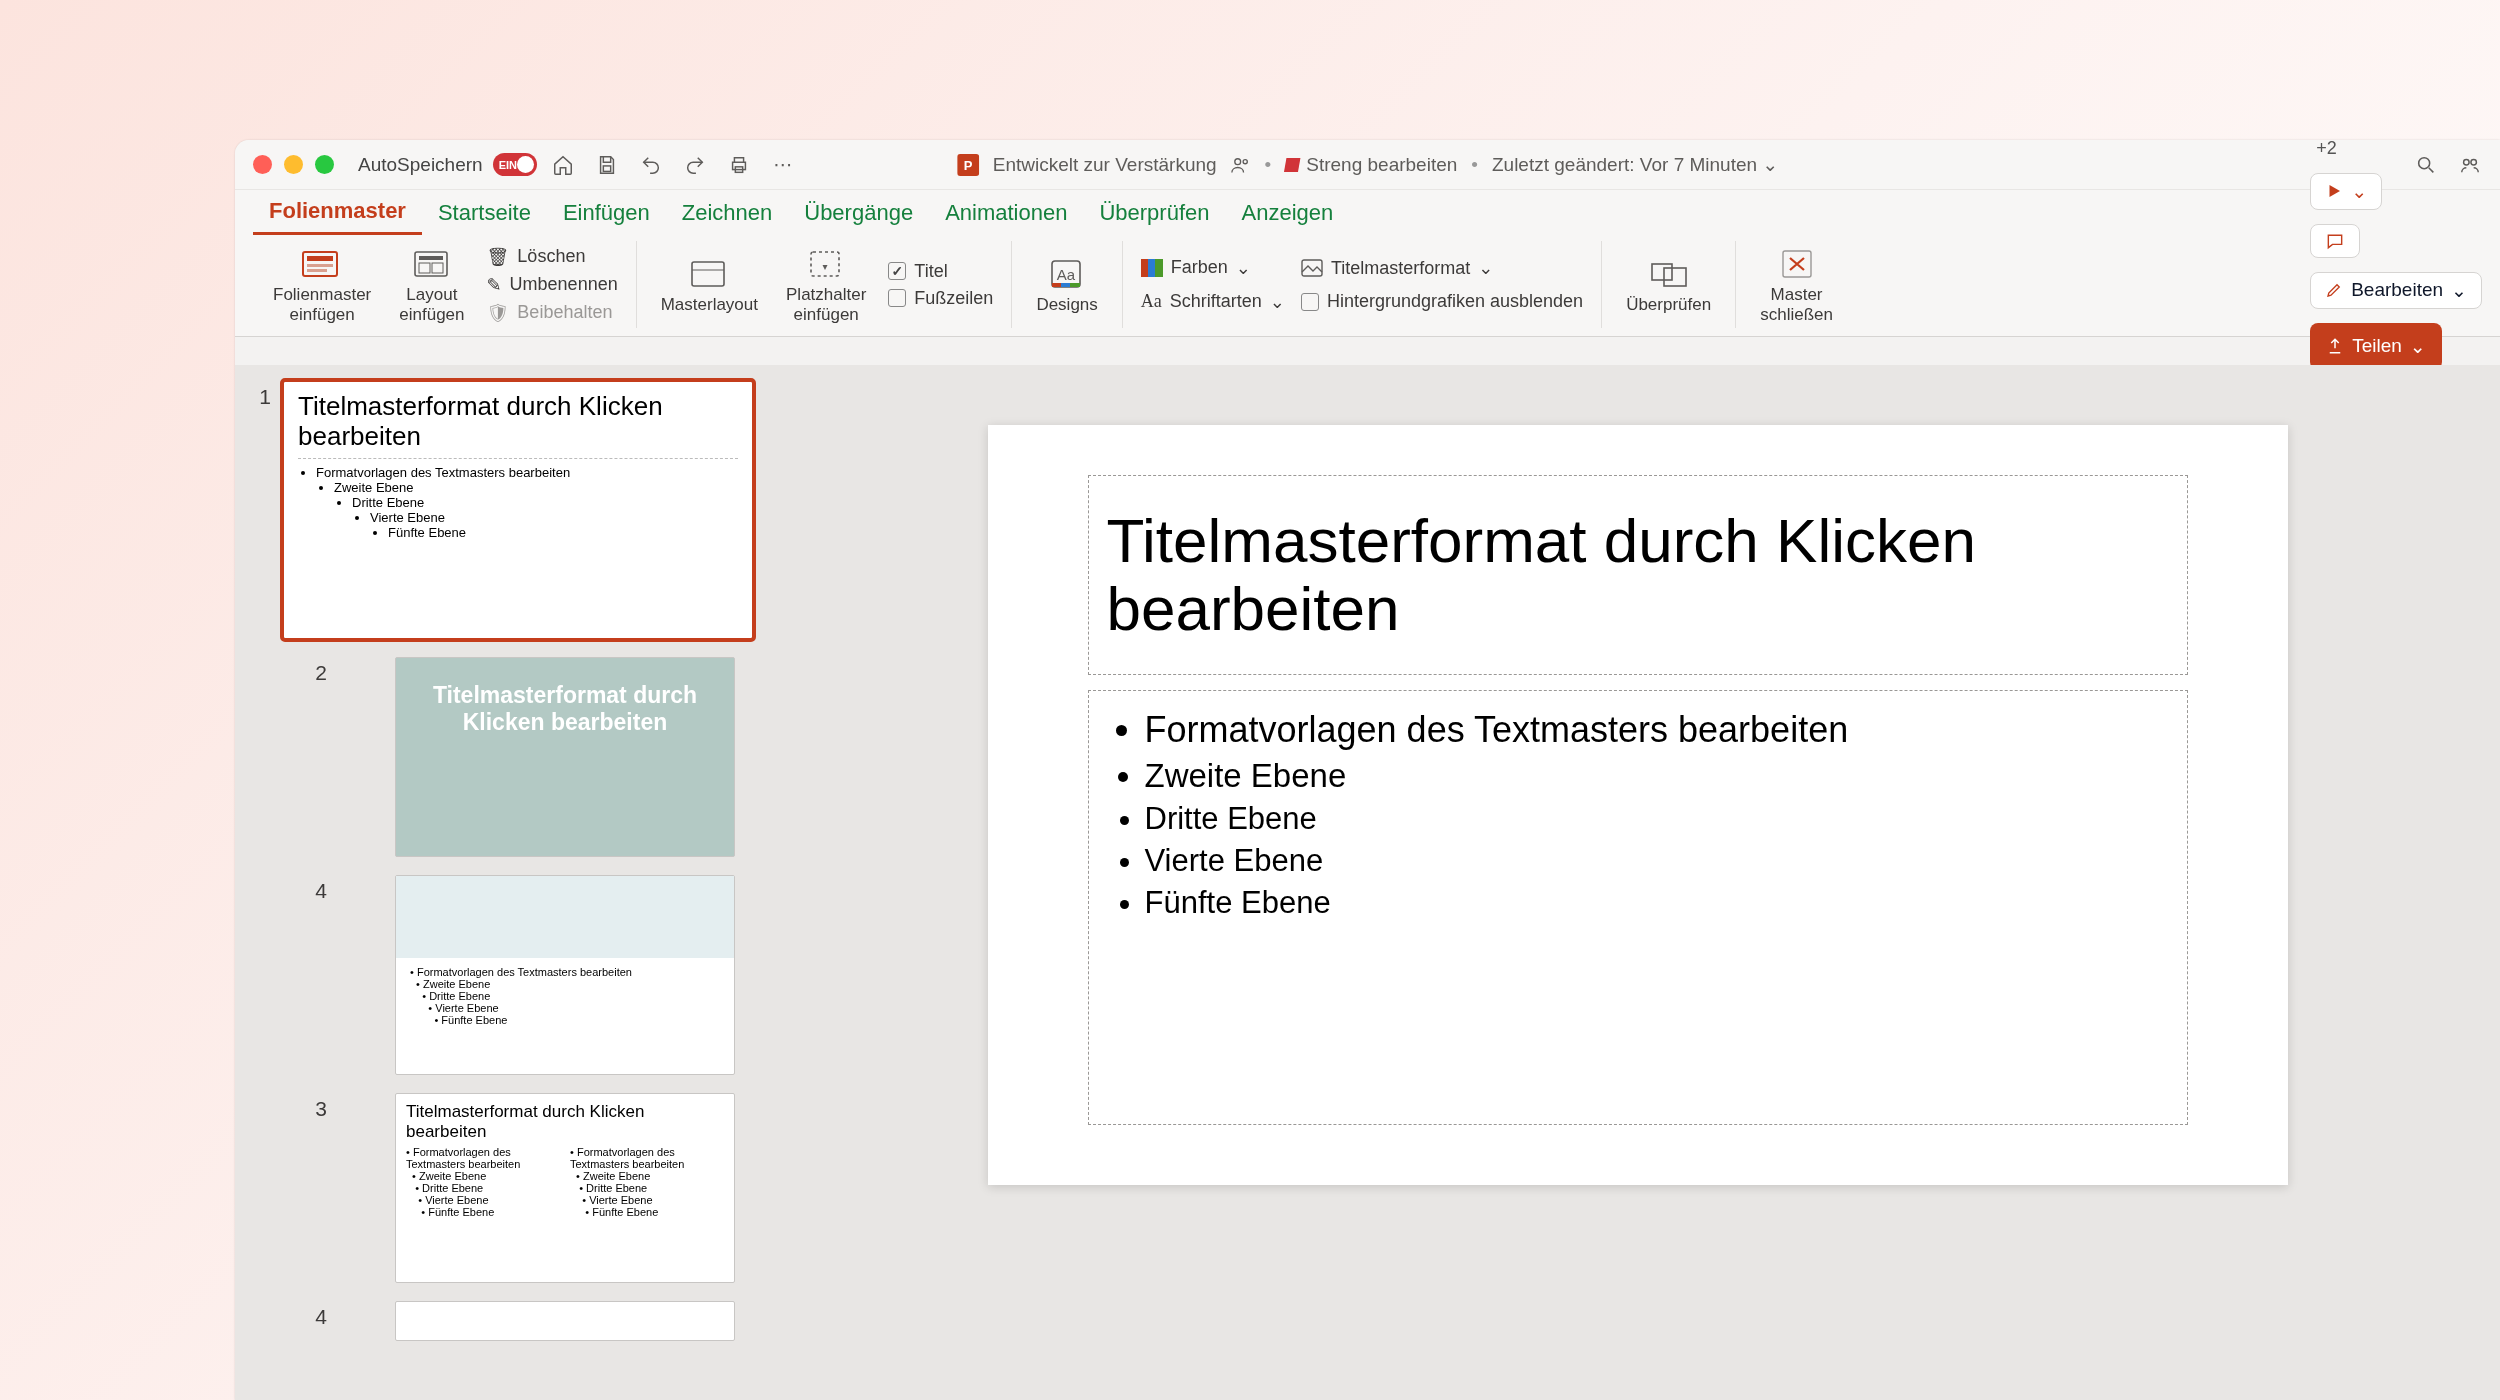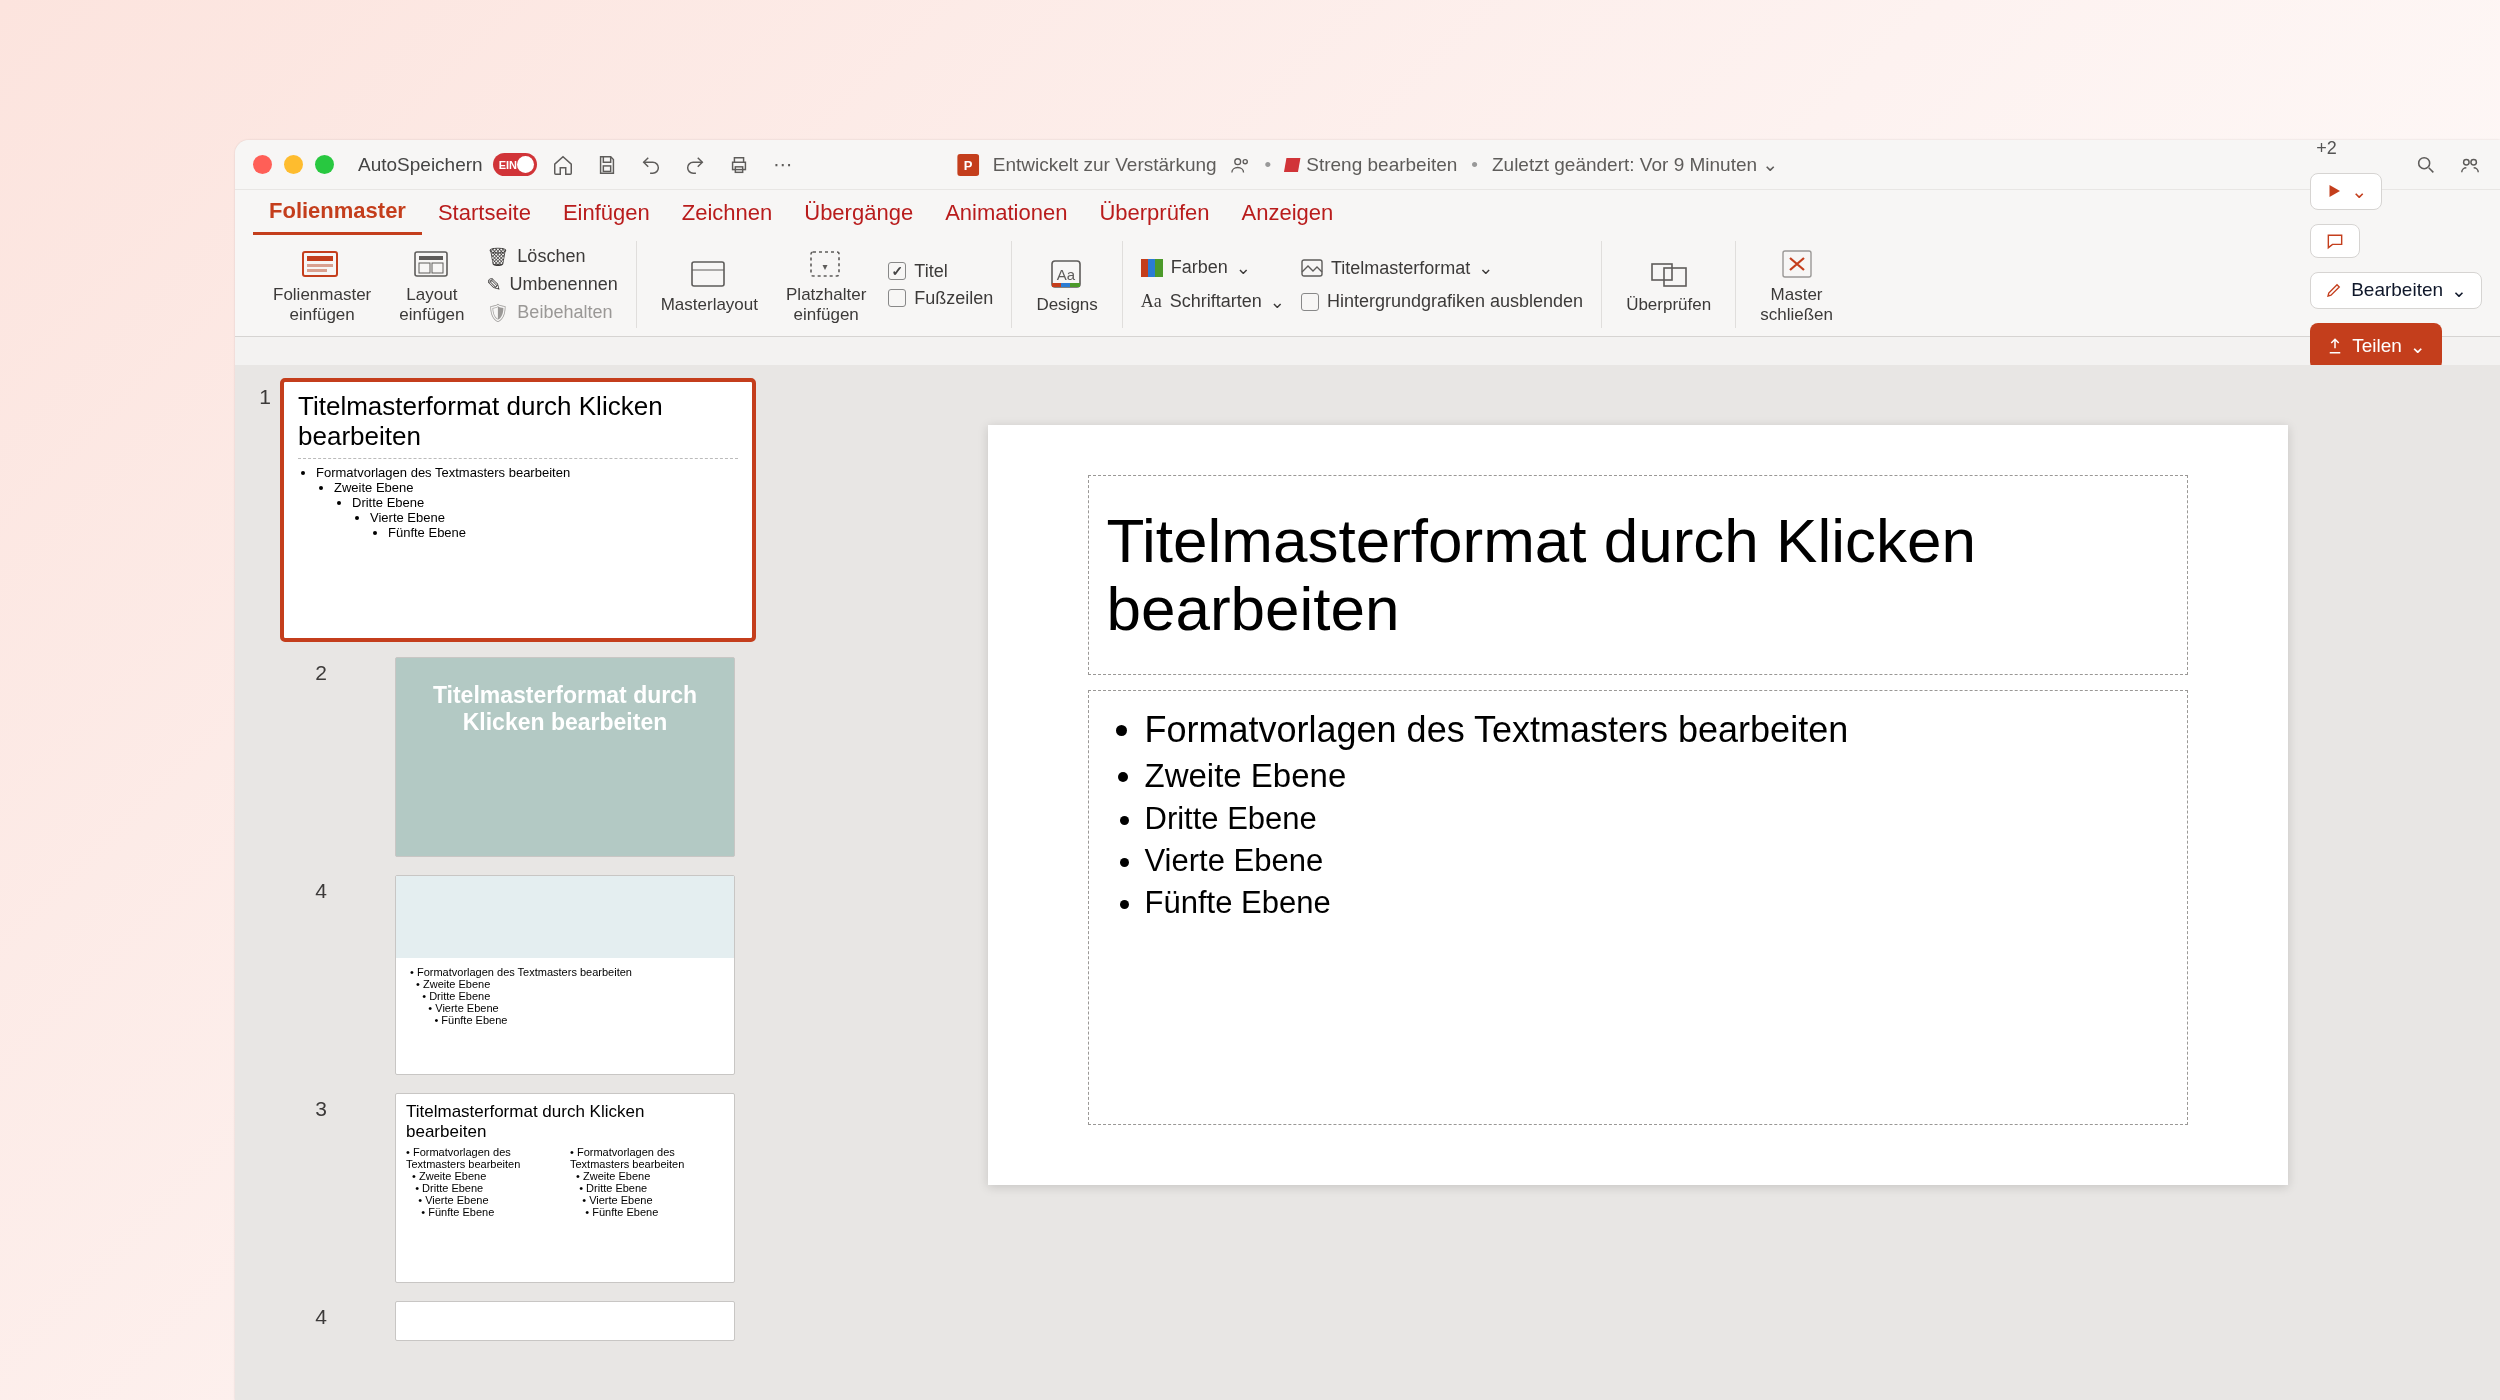--- a/index.html
+++ b/index.html
@@ -13,21 +13,21 @@
 .toggle { width: 44px; height: 23px; background: #d13438; border-radius: 12px; position: relative; display: inline-flex; align-items: center; padding: 0 6px; color: #fff; font-size: 11px; font-weight: 600; }
 .toggle::after { content: ""; position: absolute; right: 3px; top: 3px; width: 17px; height: 17px; background: #fff; border-radius: 50%; }
 .qat { display: flex; gap: 20px; align-items: center; }
 .qat-icon { width: 24px; height: 24px; display: flex; align-items: center; justify-content: center; color: #5e5c5a; cursor: pointer; }
 .title-center { position: absolute; left: 50%; transform: translateX(-50%); display: flex; align-items: center; gap: 14px; color: #5e5c5a; }
 .title-center .dot { color: #999; }
 .sens { display: flex; align-items: center; gap: 7px; }
 .sq-red { width: 14px; height: 14px; background: #d13438; display: inline-block; transform: skewX(-10deg); }
 .title-right { margin-left: auto; display: flex; gap: 20px; align-items: center; }
 .tabs-row { height: 45px; display: flex; align-items: center; padding: 0 18px; background: #f7f6f5; font-size: 22px; }
-.tab { padding: 8px 16px; color: #b91c1c; cursor: pointer; }
+.tab { padding: 8px 16px; color: #15803d; cursor: pointer; }
 .tab.active { color: #c43e1c; font-weight: 600; border-bottom: 3px solid #c43e1c; }
 .tabs-right { margin-left: auto; display: flex; align-items: flex-start; gap: 14px; flex-direction: column; }
 .activities { color: #c43e1c; font-size: 19px; }
 .avatars { display: flex; }
 .av { width: 32px; height: 32px; border-radius: 50%; border: 2px solid #fff; margin-left: -7px; background: #888; }
 .av1 { background: linear-gradient(135deg,#e91e63,#ad1457); } .av2 { background: linear-gradient(135deg,#4caf50,#2e7d32); } .av3 { background: linear-gradient(135deg,#009688,#00695c); }
 .plus-count { font-size: 18px; color: #555; margin-left: 6px; }
 .pill-btn { display: flex; align-items: center; gap: 8px; padding: 6px 14px; border: 1px solid #d6d4d2; border-radius: 8px; background: #fff; font-size: 19px; color: #444; cursor: pointer; }
 .pill-play { color: #c43e1c; }
 .edit-btn { border-color: #d6d4d2; color: #0f172a; }
@@ -136,21 +136,21 @@
             <path d="M2 21c0-3.5 3-6 7-6s7 2.5 7 6"></path>
             <circle cx="18" cy="8" r="2.5"></circle>
           </svg>
         </span>
       <span class="dot">•</span>
       <span class="sens">
           <span class="sq-red"></span>
           <span>Streng bearbeiten</span>
         </span>
       <span class="dot">•</span>
-      <span><span>Zuletzt geändert:</span> <span>Vor 9 Minuten</span> <span>⌄</span></span>
+      <span><span>Zuletzt geändert:</span> <span>Vor 7 Minuten</span> <span>⌄</span></span>
     </div>
 
     <div class="title-right">
       <span class="qat-icon">
           <svg width="22" height="22" viewBox="0 0 24 24" fill="none" stroke="currentColor" stroke-width="1.7">
             <circle cx="10" cy="10" r="6"></circle>
             <path d="M20 20l-5-5"></path>
           </svg>
         </span>
       <span class="qat-icon">

